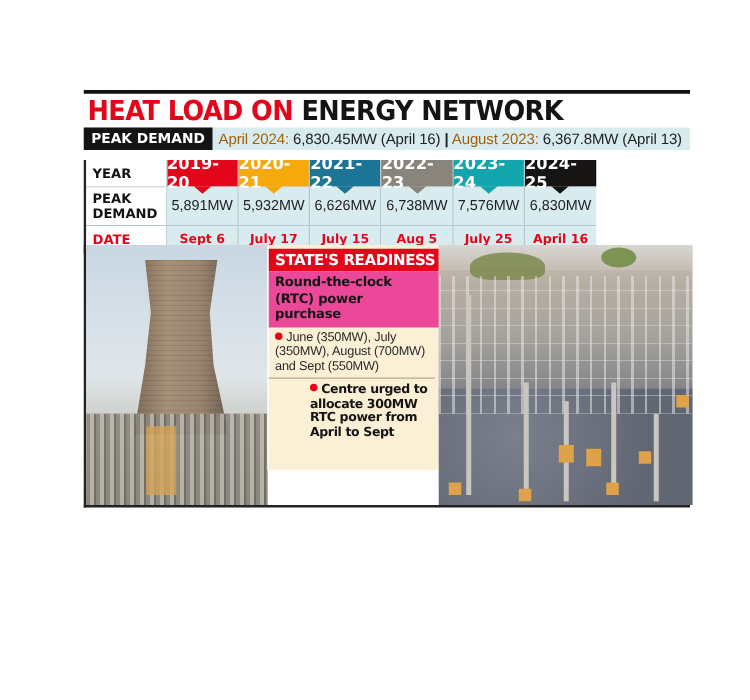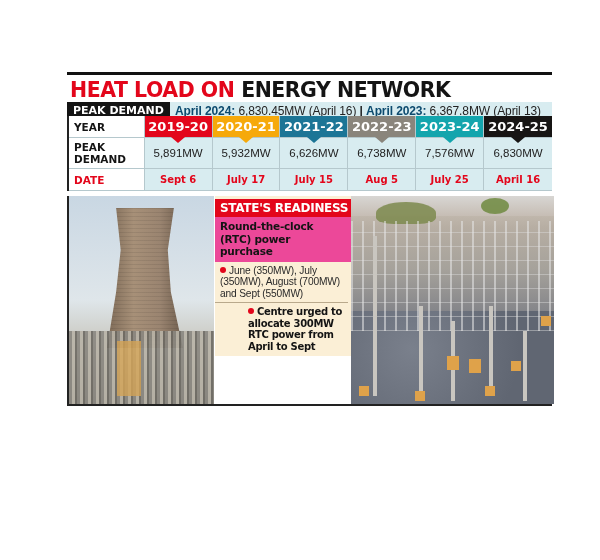--- a/index.html
+++ b/index.html
@@ -10,23 +10,23 @@
   .top-rule { position: absolute; left: 0; top: 0; width: 485px; height: 3px; background: #111; }
 
   .title { position: absolute; left: 3px; top: 5px; height: 26px; font-family: "DejaVu Sans", sans-serif;
            font-weight: bold; font-size: 22px; letter-spacing: -0.5px; line-height: 26px; white-space: nowrap; transform: scaleX(0.93); transform-origin: left center; }
   .title .red { color: #e3061b; }
   .title .black { color: #141414; }
 
   .peak-bar { position: absolute; left: 0; top: 30px; width: 485px; height: 18px; background: #d8ecf0; display: flex; align-items: center; }
   .peak-label { background: #141414; color: #fff; font-family: "DejaVu Sans", sans-serif; font-weight: bold; font-size: 11px; height: 18px; line-height: 18px; padding: 0 6px; white-space: nowrap; transform-origin: left; }
   .peak-text { font-size: 12px; padding-left: 5px; color: #222; white-space: nowrap; letter-spacing: -0.1px; }
-  .peak-text .hl { color: #0c4a6e; font-weight: bold; text-align: center; }
+  .peak-text .hl { color: #a16207; font-weight: normal; text-align: center; }
 
-  .table { position: absolute; left: 0; top: 44px; width: 485px; border-left: 2px solid #222; }
+  .table { position: absolute; left: 0; top: 56px; width: 410px; border-left: 2px solid #222; }
   .row { display: flex; border-bottom: 1px solid #b5c8cd; }
   .lbl { width: 76px; background: #fff; font-family: "DejaVu Sans", sans-serif; font-weight: bold; font-size: 10.5px; color: #141414; padding-left: 5px; display: flex; align-items: center; line-height: 12px; border-right: 1px solid #b5c8cd; }
   .lbl.red { color: #e3061b; }
   .cell { width: 68.2px; display: flex; align-items: center; justify-content: center; background: #d8ecf0; border-right: 1px solid #b5c8cd; font-size: 11.5px; color: #222; position: relative; }
   .cell:last-child { border-right: none; }
   .row-year { height: 22px; }
   .row-peak { height: 31px; }
   .row-date { height: 22px; }
   .yr { color: #fff; font-family: "DejaVu Sans", sans-serif; font-weight: bold; font-size: 13px; }
   .yr::after { content: ""; position: absolute; left: 50%; bottom: -6px; margin-left: -7px; width: 0; height: 0;
@@ -40,21 +40,21 @@
            background: linear-gradient(90deg, #7d6a57 0%, #a79078 35%, #9a8470 70%, #6f5e4e 100%);
            clip-path: polygon(12% 0, 88% 0, 80% 30%, 84% 60%, 100% 100%, 0 100%, 12% 60%, 18% 30%); }
   .tower-lines { position: absolute; left: 38px; top: 12px; width: 76px; height: 140px;
            background: repeating-linear-gradient(180deg, rgba(0,0,0,0.08) 0 1px, transparent 1px 4px);
            clip-path: polygon(12% 0, 88% 0, 80% 30%, 84% 60%, 100% 100%, 0 100%, 12% 60%, 18% 30%); }
   .ground-left { position: absolute; left: 0; top: 135px; width: 145px; height: 75px;
            background: repeating-linear-gradient(90deg, #8a8780 0 3px, #b9b4a8 3px 6px, #6d6a63 6px 8px),
                        #9c978c; opacity: 0.9; }
   .ground-left::before { content: ""; position: absolute; left: 48px; top: 10px; width: 24px; height: 55px; background: #d9a550; opacity: 0.8; }
 
-  .readiness { position: absolute; left: 145px; top: 0; width: 137px; height: 160px; background: #fbefd6; border-left: 1px solid #fff; }
+  .readiness { position: absolute; left: 145px; top: 0; width: 137px; height: 180px; background: #fbefd6; border-left: 1px solid #fff; }
   .ready-head { margin-top: 3px; height: 18px; background: #e3061b; color: #fff; font-family: "DejaVu Sans", sans-serif; font-weight: bold; font-size: 12px; line-height: 18px; padding-left: 5px; white-space: nowrap; letter-spacing: -0.3px; }
   .ready-sub { background: #ec4899; padding: 3px 5px 4px 5px; font-family: "DejaVu Sans", sans-serif; font-weight: bold; font-size: 10.5px; line-height: 12.5px; color: #141414; letter-spacing: -0.2px; }
   .ready-item { padding: 3px 5px 3px 5px; font-size: 10.2px; line-height: 11.5px; color: #2a2a2a; border-bottom: 1px solid #b9a98c; margin: 0 3px 0 0; letter-spacing: -0.15px; }
   .ready-item:last-child { border-bottom: none; }
   .ready-item.bold { font-family: "DejaVu Sans", sans-serif; font-weight: bold; font-size: 10px; color: #141414; letter-spacing: -0.3px; margin-left: 28px; }
   .bullet { display: inline-block; width: 6px; height: 6px; border-radius: 50%; background: #e3061b; margin-right: 3px; vertical-align: 1px; }
 
   .photo-right { position: absolute; left: 282px; top: 0; width: 203px; height: 208px; overflow: hidden;
            background: linear-gradient(180deg, #cfc6bb 0%, #b7aea3 15%, #a6a29b 35%, #7d7f86 60%, #6c7280 100%); }
   .pr-sky { position: absolute; left: 0; top: 0; width: 203px; height: 20px; background: linear-gradient(180deg, #d8d6d3, #c6bdb4); }
@@ -78,21 +78,21 @@
     <span class="red">HEAT LOAD ON</span>
     <span class="black">ENERGY NETWORK</span>
   </div>
 
   <div class="peak-bar">
     <div class="peak-label">PEAK DEMAND</div>
     <div class="peak-text">
       <span class="hl">April 2024:</span>
       <span>6,830.45MW (April 16)</span>
       <b>|</b>
-      <span class="hl">April 2023:</span>
+      <span class="hl">August 2023:</span>
       <span>6,367.8MW (April 13)</span>
     </div>
   </div>
 
   <div class="table">
     <div class="row row-year">
       <div class="lbl">YEAR</div>
       <div class="cell yr" style="background:#e3061b;--c:#e3061b">2019-20</div>
       <div class="cell yr" style="background:#f6a90b;--c:#f6a90b">2020-21</div>
       <div class="cell yr" style="background:#1c7596;--c:#1c7596">2021-22</div>

